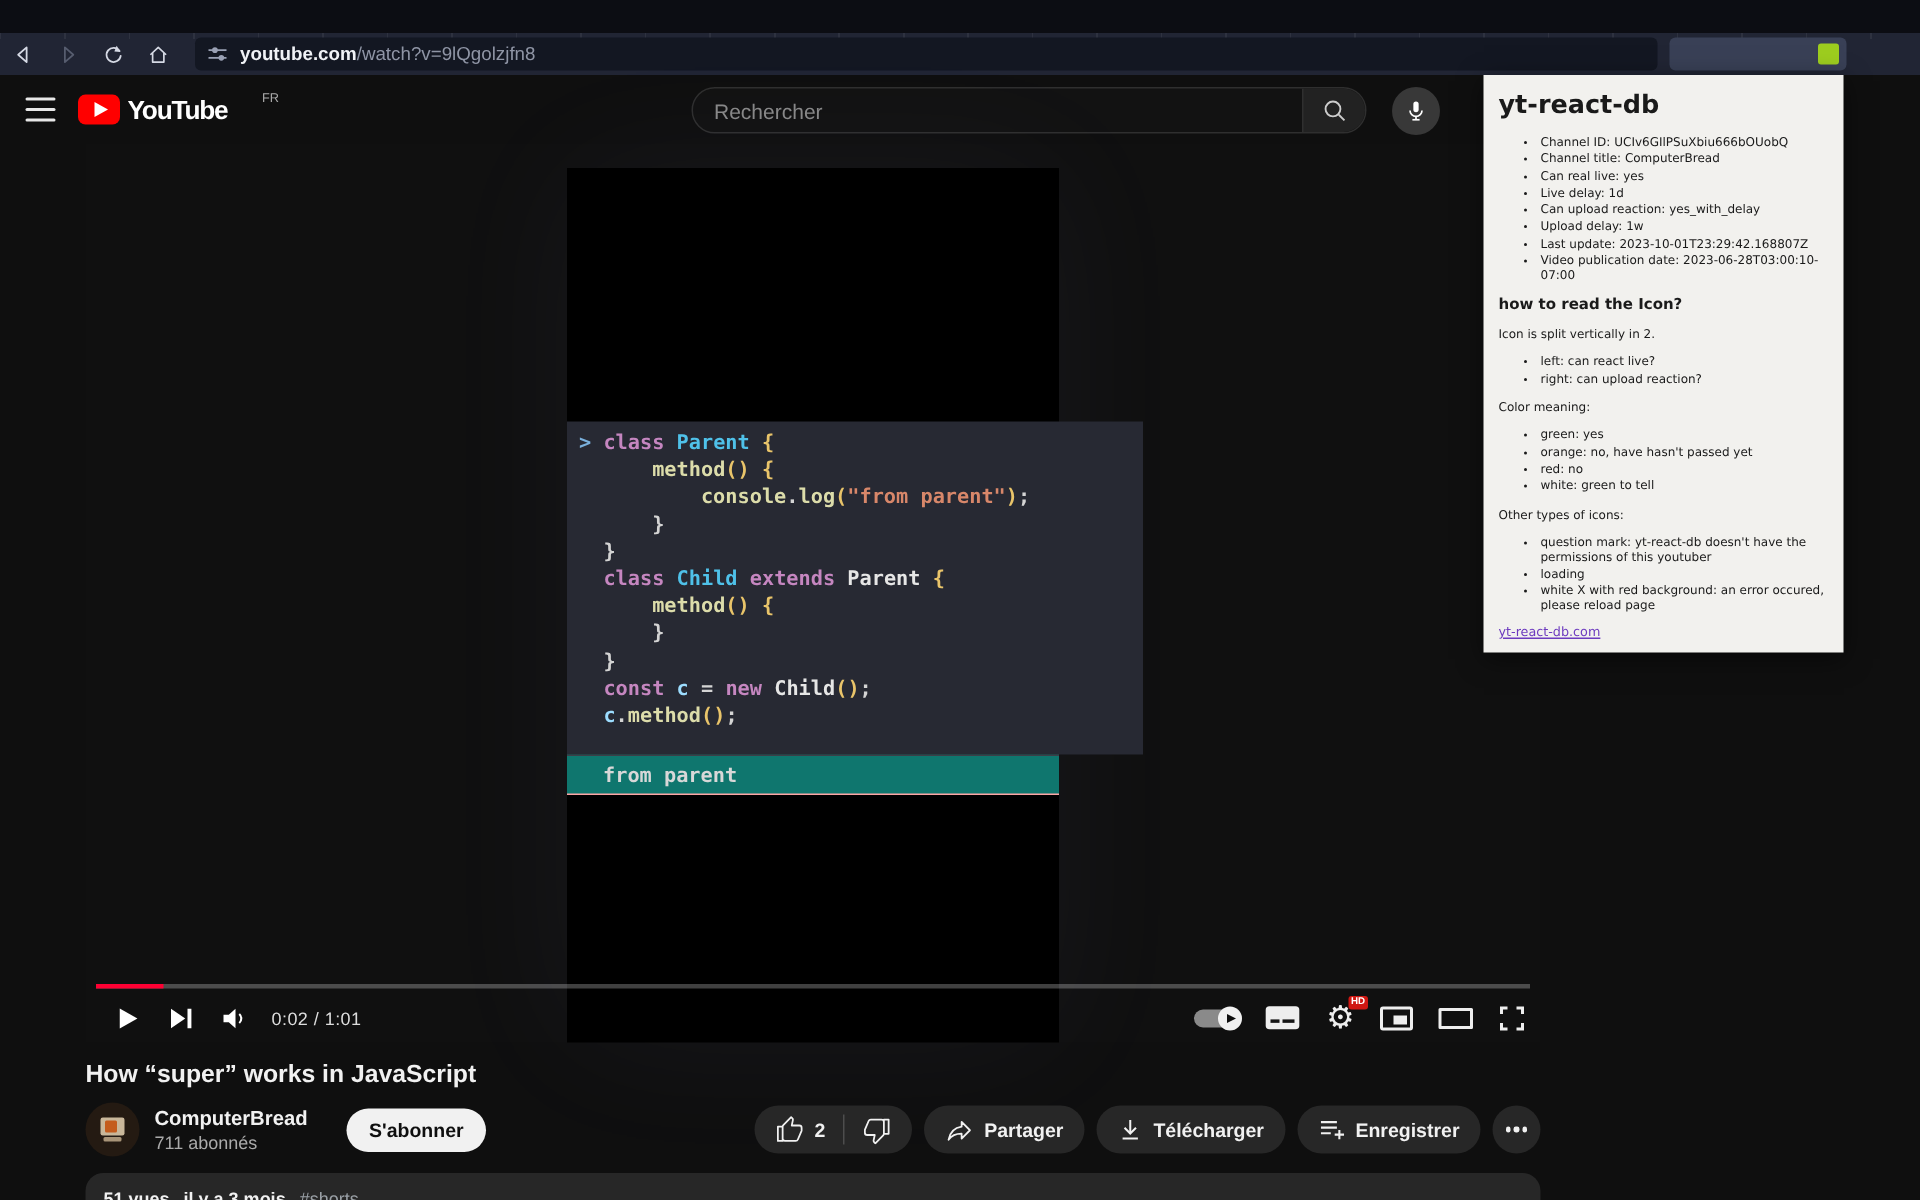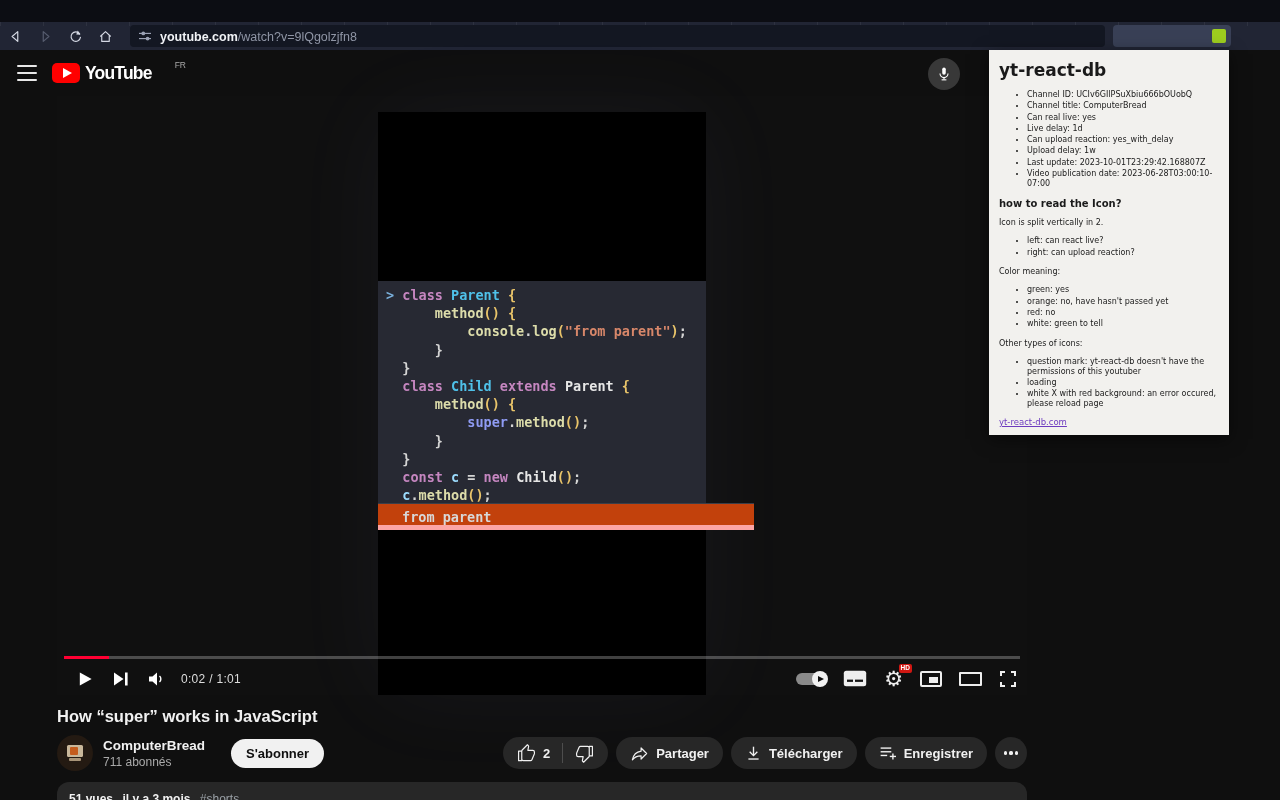--- a/index.html
+++ b/index.html
@@ -38,29 +38,29 @@
                 padding:0 14px;font-family:"Liberation Sans",sans-serif;}
   .search-input::placeholder{color:#888;}
   .search-seg{width:42px;background:#222;border-left:1px solid #2f2f2f;display:flex;align-items:center;justify-content:center;}
   .micbtn{position:absolute;left:928px;top:8px;width:32px;height:32px;border-radius:50%;background:#383838;
           display:flex;align-items:center;justify-content:center;}
 
   
   .player{position:absolute;left:57px;top:96px;width:970px;height:599px;background:#101010;}
   .video-col{position:absolute;left:321px;top:16px;width:328px;height:583px;background:#000;
              box-shadow:0 0 90px rgba(170,180,255,.05);}
-  .code-panel{position:absolute;left:0;top:169px;width:328px;height:222px;background:#272933;
+  .code-panel{position:absolute;left:0;top:169px;width:384px;height:222px;background:#272933;
               padding:5px 0 0 8px;overflow:hidden;}
   .code-line{font-family:"DejaVu Sans Mono",monospace;font-size:13.5px;font-weight:700;
              line-height:18.2px;white-space:pre;}
   .tk-pm{color:#7ab0dc}.tk-kw{color:#c586c0}.tk-cls{color:#4fc1e9}.tk-fn{color:#dcdcaa}
   .tk-pr{color:#e9c46a}.tk-br{color:#e9c46a}.tk-cb{color:#d4d4d4}.tk-pt{color:#d4d4d4}
   .tk-str{color:#d8876a}.tk-sp{color:#8f9bf3}.tk-vr{color:#9cdcfe}.tk-wt{color:#e6e6e6}
-  .console-out{position:absolute;left:0;top:391px;width:376px;height:27px;background:#c2410c;
-               border-top:1px solid #3c3e48;border-bottom:5px solid #fca5a5;
+  .console-out{position:absolute;left:0;top:391px;width:328px;height:27px;background:#0f766e;
+               border-top:1px solid #3c3e48;border-bottom:1px solid #fca5a5;
                color:#d8d8d8;font-family:"DejaVu Sans Mono",monospace;font-size:13.5px;font-weight:700;
                line-height:26px;padding-left:24px;}
   .progress{position:absolute;left:7px;top:560px;width:956px;height:3px;background:rgba(255,255,255,.25);}
   .progress-red{position:absolute;left:0;top:0;height:3px;width:45px;background:var(--prog-red,#ff0033);}
   .ctrl-left{position:absolute;left:10px;top:566px;height:33px;display:flex;align-items:center;}
   .ctrl-right{position:absolute;right:10px;top:566px;height:33px;display:flex;align-items:center;gap:17px;}
   .pbtn{width:36px;height:33px;display:flex;align-items:center;justify-content:center;}
   .ptime{color:#ddd;font-size:12px;margin-left:6px;letter-spacing:.3px;}
   .toggle{position:relative;width:30px;height:12px;background:#8a8a8a;border-radius:6px;}
   .toggle .knob{position:absolute;right:-2px;top:-2px;width:16px;height:16px;border-radius:50%;background:#f1f1f1;
@@ -166,20 +166,31 @@
         <div></div>
         <div></div>
       </div>
     <div class="logo">
       <div class="logo-mark">
           <div></div>
         </div>
       <div class="logo-word">YouTube</div>
       <div class="logo-region">FR</div>
     </div>
+    <div class="searchbar">
+      <input class="search-input" placeholder="Rechercher" style="">
+      <div class="search-seg">
+        <span>
+          <svg width="18" height="18" viewBox="0 0 20 20">
+              <circle cx="8.5" cy="8.5" r="5.5" fill="none" stroke="#ccc" stroke-width="1.4"></circle>
+              <line x1="12.8" y1="12.8" x2="17" y2="17" stroke="#ccc" stroke-width="1.4"></line>
+            </svg>
+        </span>
+      </div>
+    </div>
     <div class="micbtn">
       <span>
         <svg width="16" height="16" viewBox="0 0 20 20">
             <rect x="7.8" y="2" width="4.4" height="9" rx="2.2" fill="#fff"></rect>
             <path d="M5 9.5 a5 5 0 0 0 10 0" fill="none" stroke="#fff" stroke-width="1.4"></path>
             <line x1="10" y1="14.5" x2="10" y2="17" stroke="#fff" stroke-width="1.4"></line>
             <line x1="7" y1="17.3" x2="13" y2="17.3" stroke="#fff" stroke-width="1.4"></line>
           </svg>
       </span>
     </div>
@@ -188,21 +199,20 @@
   <div class="player">
     <div class="video-col">
       <div class="code-panel">
           <div class="code-line"><span class="tk-pm">&gt; </span><span class="tk-kw">class</span><span class="tk-pt"> </span><span class="tk-cls">Parent</span><span class="tk-pt"> </span><span class="tk-br">{</span></div>
           <div class="code-line"><span class="tk-pt">      </span><span class="tk-fn">method</span><span class="tk-pr">(</span><span class="tk-pr">)</span><span class="tk-pt"> </span><span class="tk-br">{</span></div>
           <div class="code-line"><span class="tk-pt">          </span><span class="tk-fn">console</span><span class="tk-pt">.</span><span class="tk-fn">log</span><span class="tk-pr">(</span><span class="tk-str">"from parent"</span><span class="tk-pr">)</span><span class="tk-pt">;</span></div>
           <div class="code-line"><span class="tk-pt">      </span><span class="tk-cb">}</span></div>
           <div class="code-line"><span class="tk-pt">  </span><span class="tk-cb">}</span></div>
           <div class="code-line"><span class="tk-pt">  </span><span class="tk-kw">class</span><span class="tk-pt"> </span><span class="tk-cls">Child</span><span class="tk-pt"> </span><span class="tk-kw">extends</span><span class="tk-pt"> </span><span class="tk-wt">Parent</span><span class="tk-pt"> </span><span class="tk-br">{</span></div>
           <div class="code-line"><span class="tk-pt">      </span><span class="tk-fn">method</span><span class="tk-pr">(</span><span class="tk-pr">)</span><span class="tk-pt"> </span><span class="tk-br">{</span></div>
-          <div class="code-line"><span class="tk-pt">          </span><span class="tk-sp">super</span><span class="tk-pt">.</span><span class="tk-fn">method</span><span class="tk-pr">(</span><span class="tk-pr">)</span><span class="tk-pt">;</span></div>
           <div class="code-line"><span class="tk-pt">      </span><span class="tk-cb">}</span></div>
           <div class="code-line"><span class="tk-pt">  </span><span class="tk-cb">}</span></div>
           <div class="code-line"><span class="tk-pt">  </span><span class="tk-kw">const</span><span class="tk-pt"> </span><span class="tk-vr">c</span><span class="tk-pt"> </span><span class="tk-pt">=</span><span class="tk-pt"> </span><span class="tk-kw">new</span><span class="tk-pt"> </span><span class="tk-wt">Child</span><span class="tk-pr">(</span><span class="tk-pr">)</span><span class="tk-pt">;</span></div>
           <div class="code-line"><span class="tk-pt">  </span><span class="tk-vr">c</span><span class="tk-pt">.</span><span class="tk-fn">method</span><span class="tk-pr">(</span><span class="tk-pr">)</span><span class="tk-pt">;</span></div>
         </div>
       <div class="console-out">from parent</div>
     </div>
 
     <div class="progress">
       <div class="progress-red"></div>

